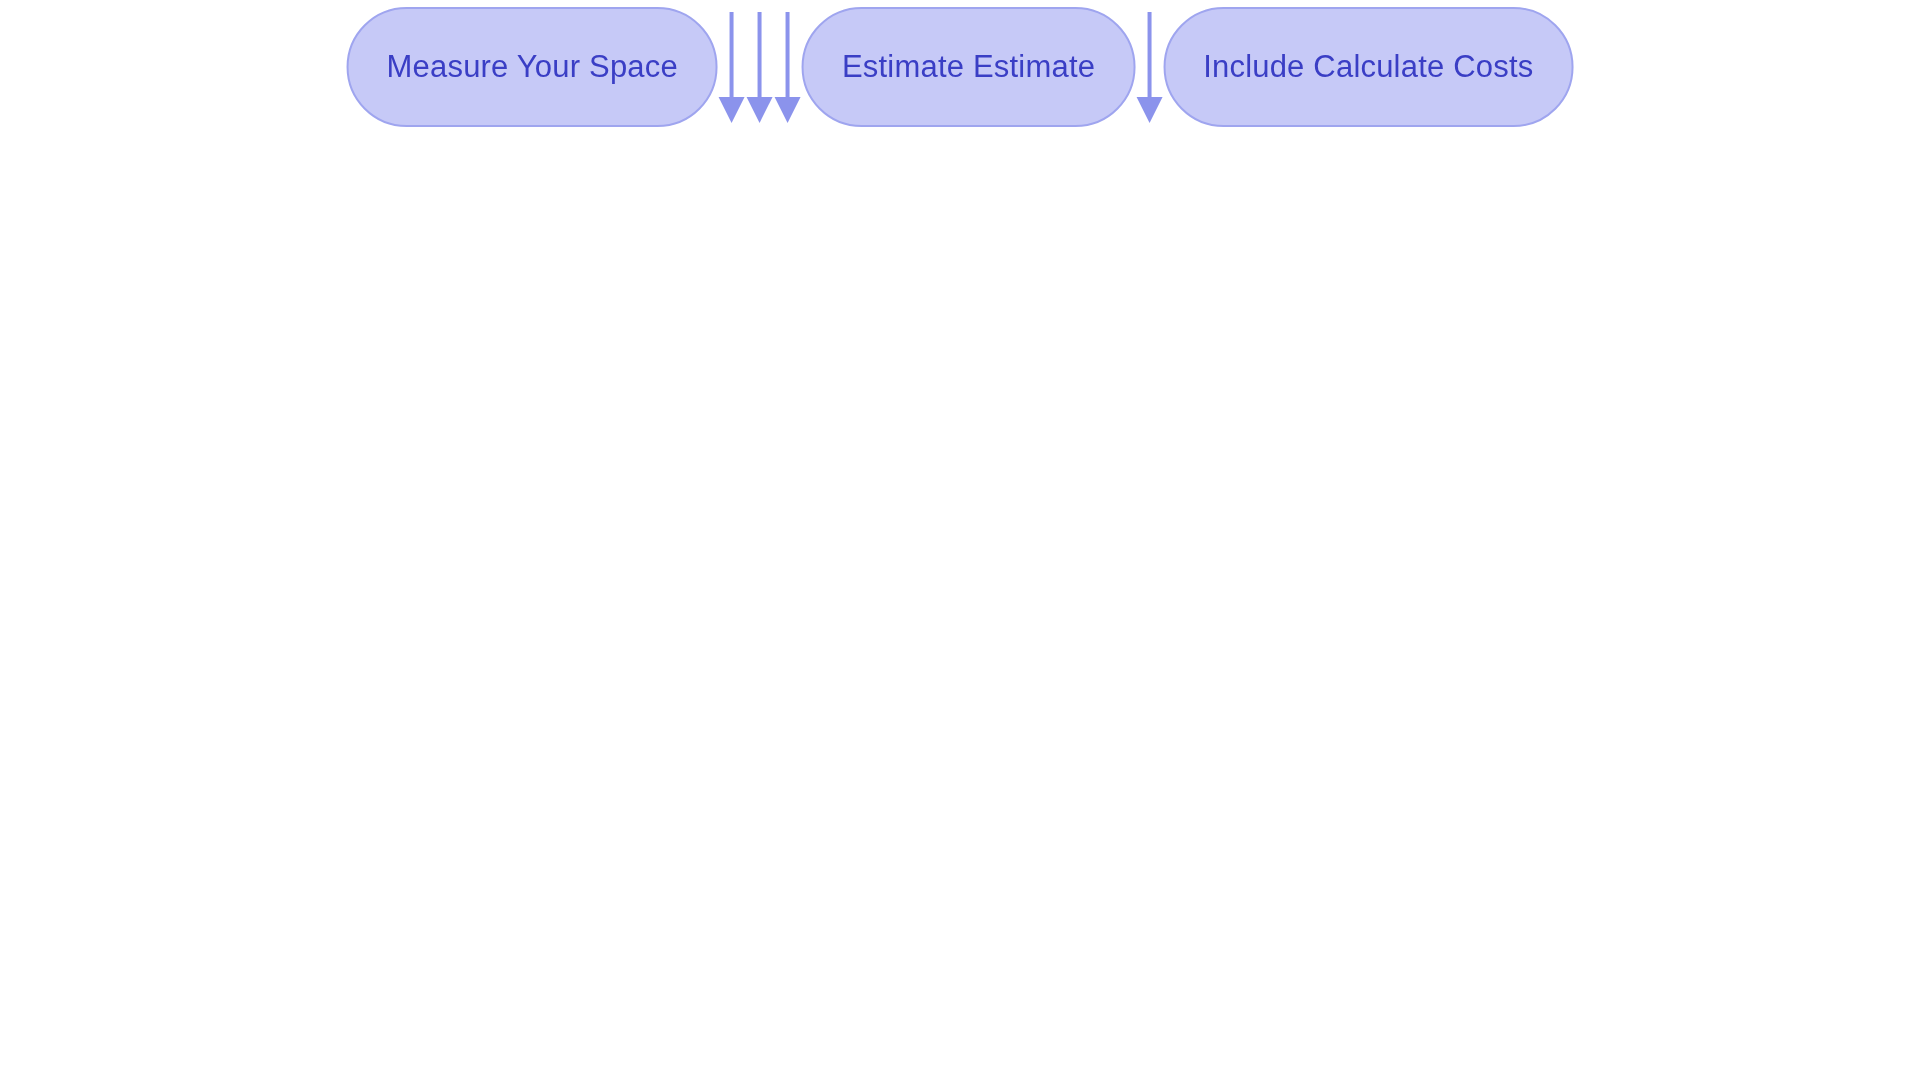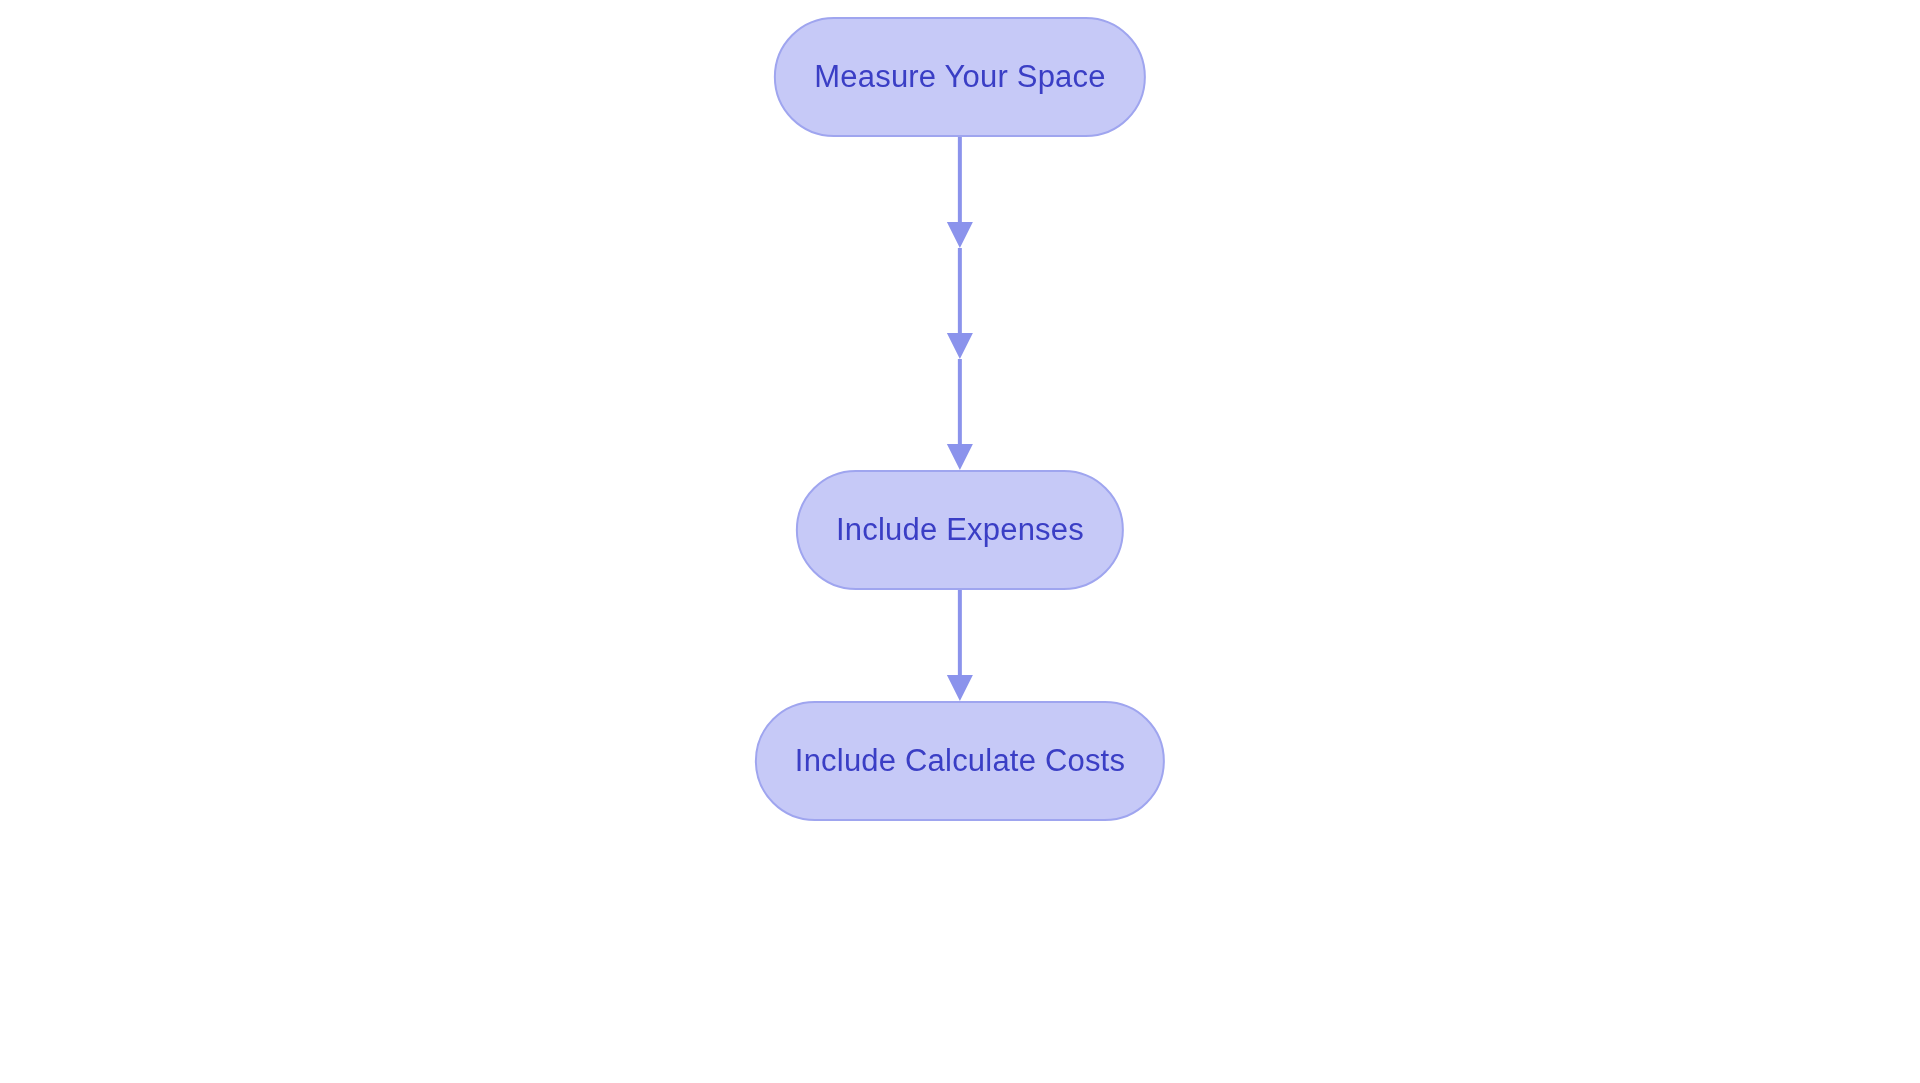--- a/index.html
+++ b/index.html
@@ -17,24 +17,24 @@
   body {
     width: 1920px;
     height: 1083px;
     background: var(--background);
     font-family: "Liberation Sans", "DejaVu Sans", sans-serif;
     overflow: hidden;
   }
   .flowchart {
     position: absolute;
     left: 50%;
-    top: 17px;
+    top: 7px;
     transform: translateX(-50%);
     display: flex;
-    flex-direction: column;
+    flex-direction: row;
     align-items: center;
   }
   .flow-node {
     height: 120px;
     border-radius: 60px;
     background: var(--node_fill);
     border: 2px solid var(--node_border);
     display: flex;
     align-items: center;
     justify-content: center;
@@ -83,21 +83,21 @@
 
 
   <div class="flow-arrow">
     <svg width="28" height="111" viewBox="0 0 28 111" aria-hidden="true">
       <line x1="14" y1="0" x2="14" y2="87" stroke="currentColor" stroke-width="4"></line>
       <polygon points="1,85 27,85 14,111" fill="currentColor"></polygon>
     </svg>
   </div>
 
   <div class="flow-node">
-    <span class="node-label">Include Expenses</span>
+    <span class="node-label">Estimate Estimate</span>
   </div>
 
   <div class="flow-arrow">
     <svg width="28" height="111" viewBox="0 0 28 111" aria-hidden="true">
       <line x1="14" y1="0" x2="14" y2="87" stroke="currentColor" stroke-width="4"></line>
       <polygon points="1,85 27,85 14,111" fill="currentColor"></polygon>
     </svg>
   </div>
 
   <div class="flow-node">

